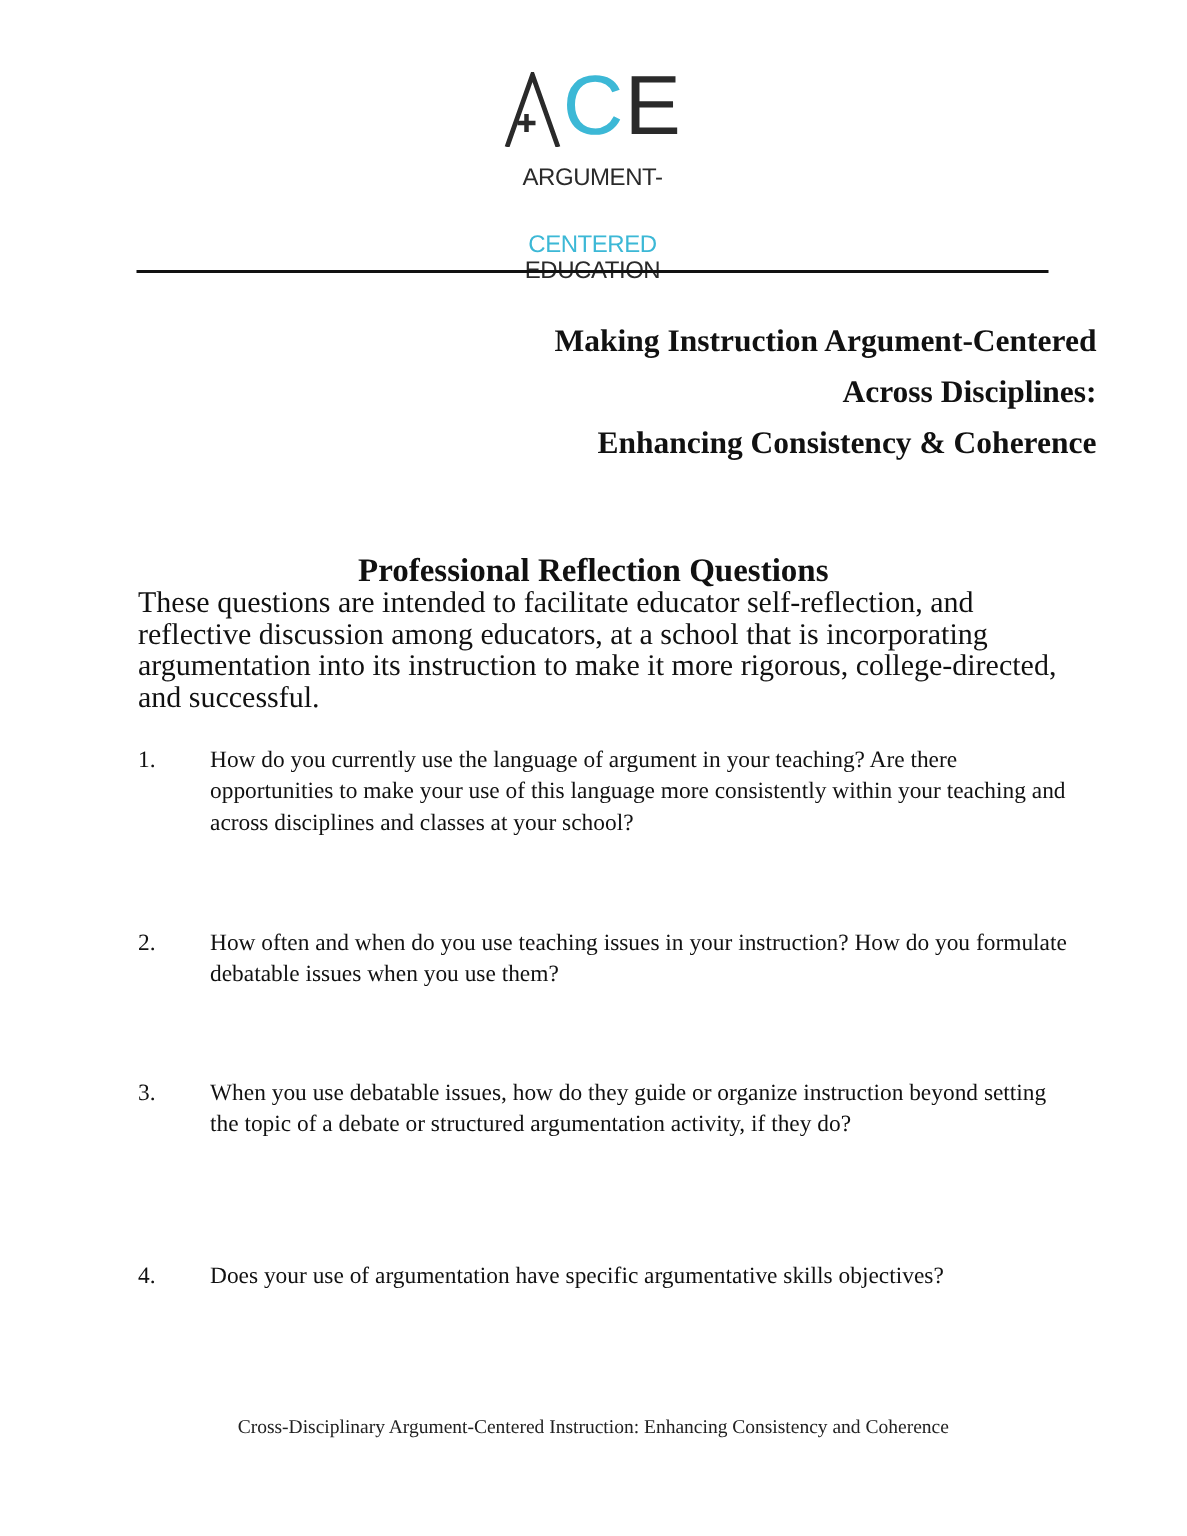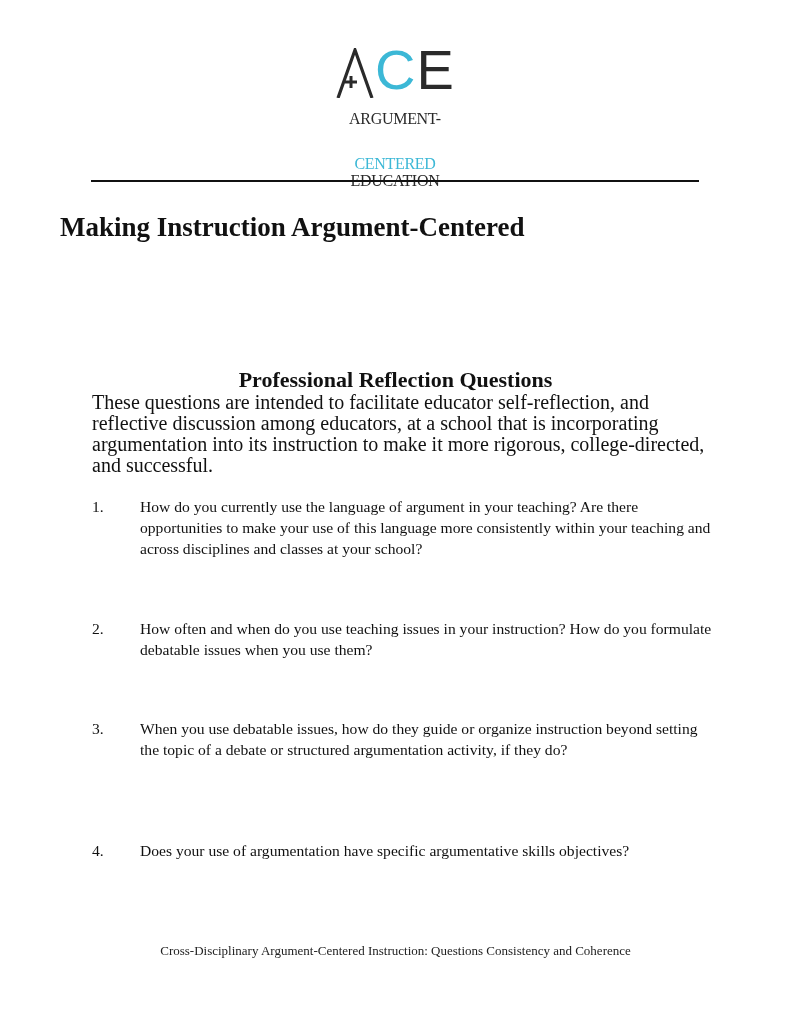--- a/index.html
+++ b/index.html
@@ -16,31 +16,31 @@
     .logo-letter {
       font-family: "Liberation Sans", "DejaVu Sans", sans-serif;
       font-weight: 300; font-size: 56px; line-height: 56px; letter-spacing: 1px;
     }
     .logo-a { color: #2a2a2a; position: relative; }
     .logo-a svg { display: block; }
     .logo-c { color: #3cb8d6; }
     .logo-e { color: #2a2a2a; }
     .logo-words {
       margin-top: 12px;
-      font-family: Liberation Serif, serif;
+      font-family: Liberation Sans, sans-serif;
       font-size: 16px; line-height: 17px; letter-spacing: -0.3px;
     }
     .logo-words .w1, .logo-words .w3 { color: #2a2a2a; }
     .logo-words .w2 { color: #3cb8d6; margin-top: 28px; }
     .divider {
       position: absolute; left: 91px; top: 180px; width: 608px; height: 2px; background: #111;
     }
     .title {
-      position: absolute; left: 60px; width: 671px; top: 210px; text-align: left;
-      font-weight: bold; font-size: 27px; line-height: 34px;
+      position: absolute; left: 60px; width: 671px; top: 210px; text-align: right;
+      font-weight: bold; font-size: 21px; line-height: 34px;
     }
     .subtitle {
       position: absolute; left: 60px; width: 671px; top: 342px; text-align: center;
       font-weight: bold; font-size: 22px; line-height: 28px; margin-top: 24px;
     }
     .intro {
       position: absolute; left: 92px; width: 620px; top: 392px;
       font-size: 20px; line-height: 21px;
     }
     .q {
@@ -72,20 +72,22 @@
     <div class="w1">ARGUMENT-</div>
     <div class="w2">CENTERED</div>
     <div class="w3">EDUCATION</div>
   </div>
 </div>
 
 <div class="divider"></div>
 
 <div class="title">
   <div>Making Instruction Argument-Centered</div>
+  <div>Across Disciplines:</div>
+  <div>Enhancing Consistency &amp; Coherence</div>
 </div>
 
 <div class="subtitle">Professional Reflection Questions</div>
 
 <div class="intro">These questions are intended to facilitate educator self-reflection, and reflective discussion among educators, at a school that is incorporating argumentation into its instruction to make it more rigorous, college-directed, and successful.</div>
 
 <div class="q" style="top:496px">
   <span class="num">1.</span>
   <div class="text">How do you currently use the language of argument in your teaching?  Are there opportunities to make your use of this language more consistently within your teaching and across disciplines and classes at your school?</div>
 </div>
@@ -98,13 +100,13 @@
 <div class="q" style="top:718px">
   <span class="num">3.</span>
   <div class="text">When you use debatable issues, how do they guide or organize instruction beyond setting the topic of a debate or structured argumentation activity, if they do?</div>
 </div>
 
 <div class="q" style="top:840px">
   <span class="num">4.</span>
   <div class="text">Does your use of argumentation have specific argumentative skills objectives?</div>
 </div>
 
-<div class="footer">Cross-Disciplinary Argument-Centered Instruction: Questions Consistency and Coherence</div>
+<div class="footer">Cross-Disciplinary Argument-Centered Instruction: Enhancing Consistency and Coherence</div>
 
 </body></html>

